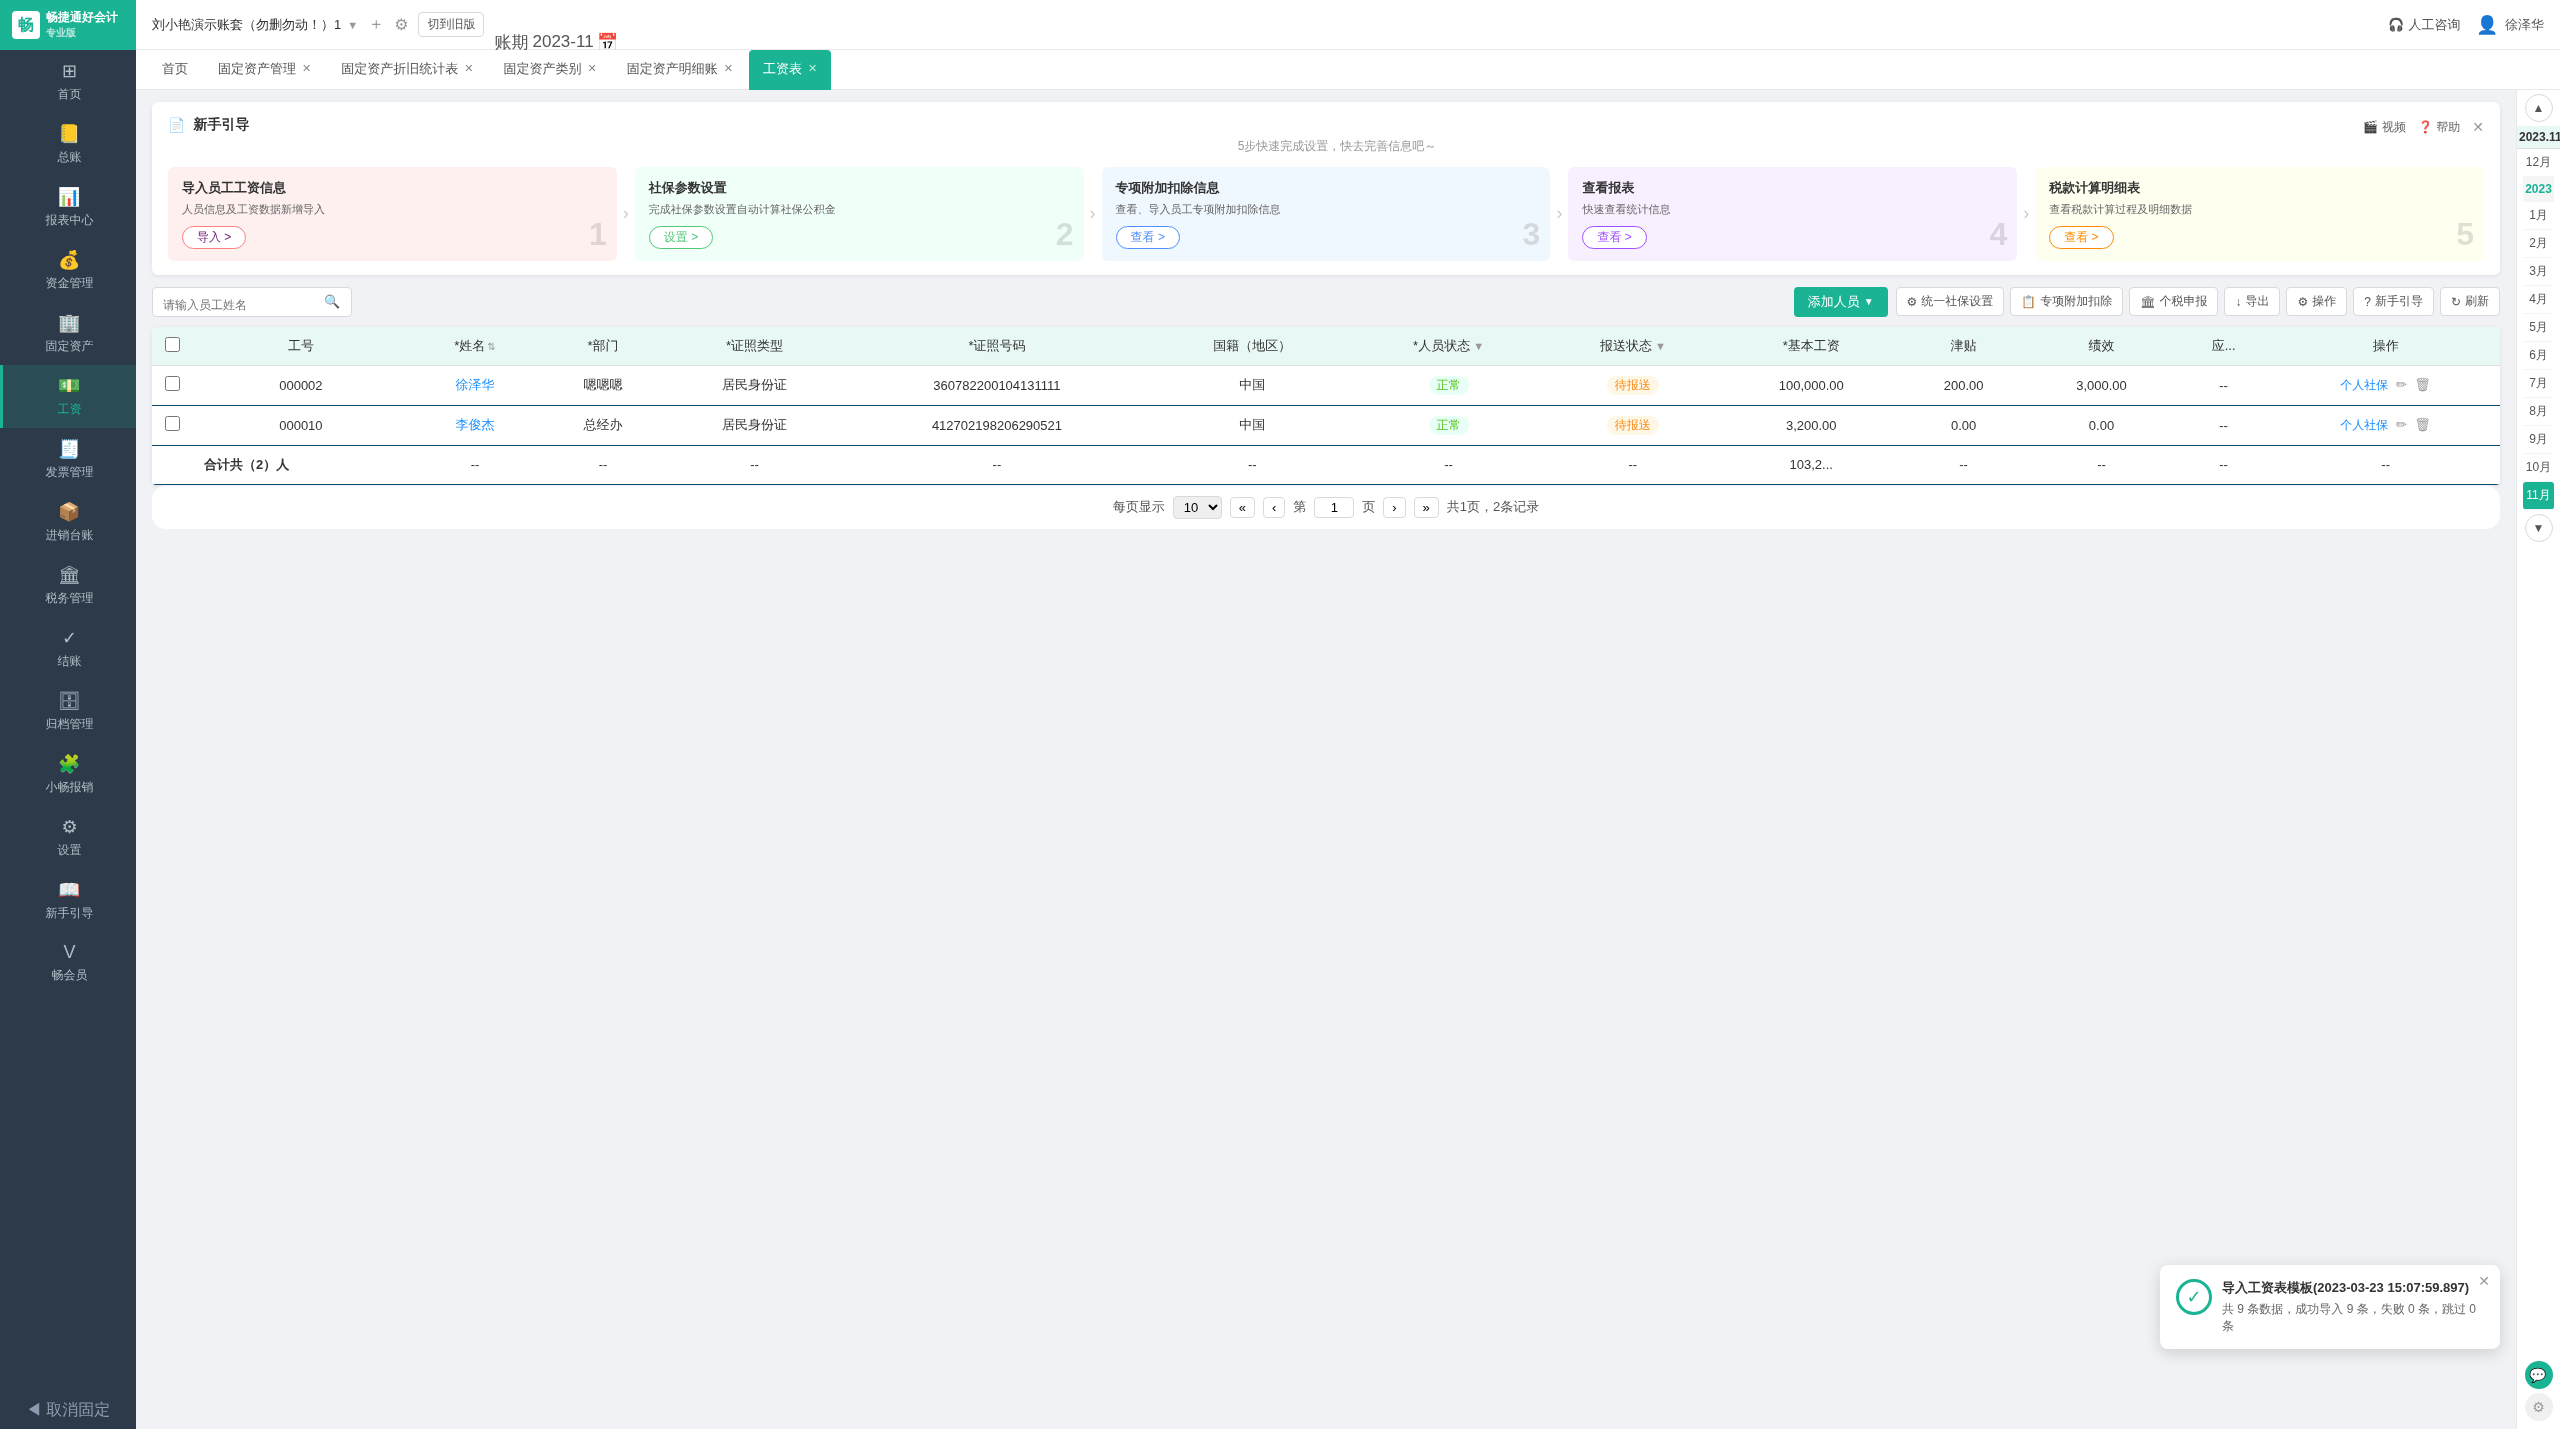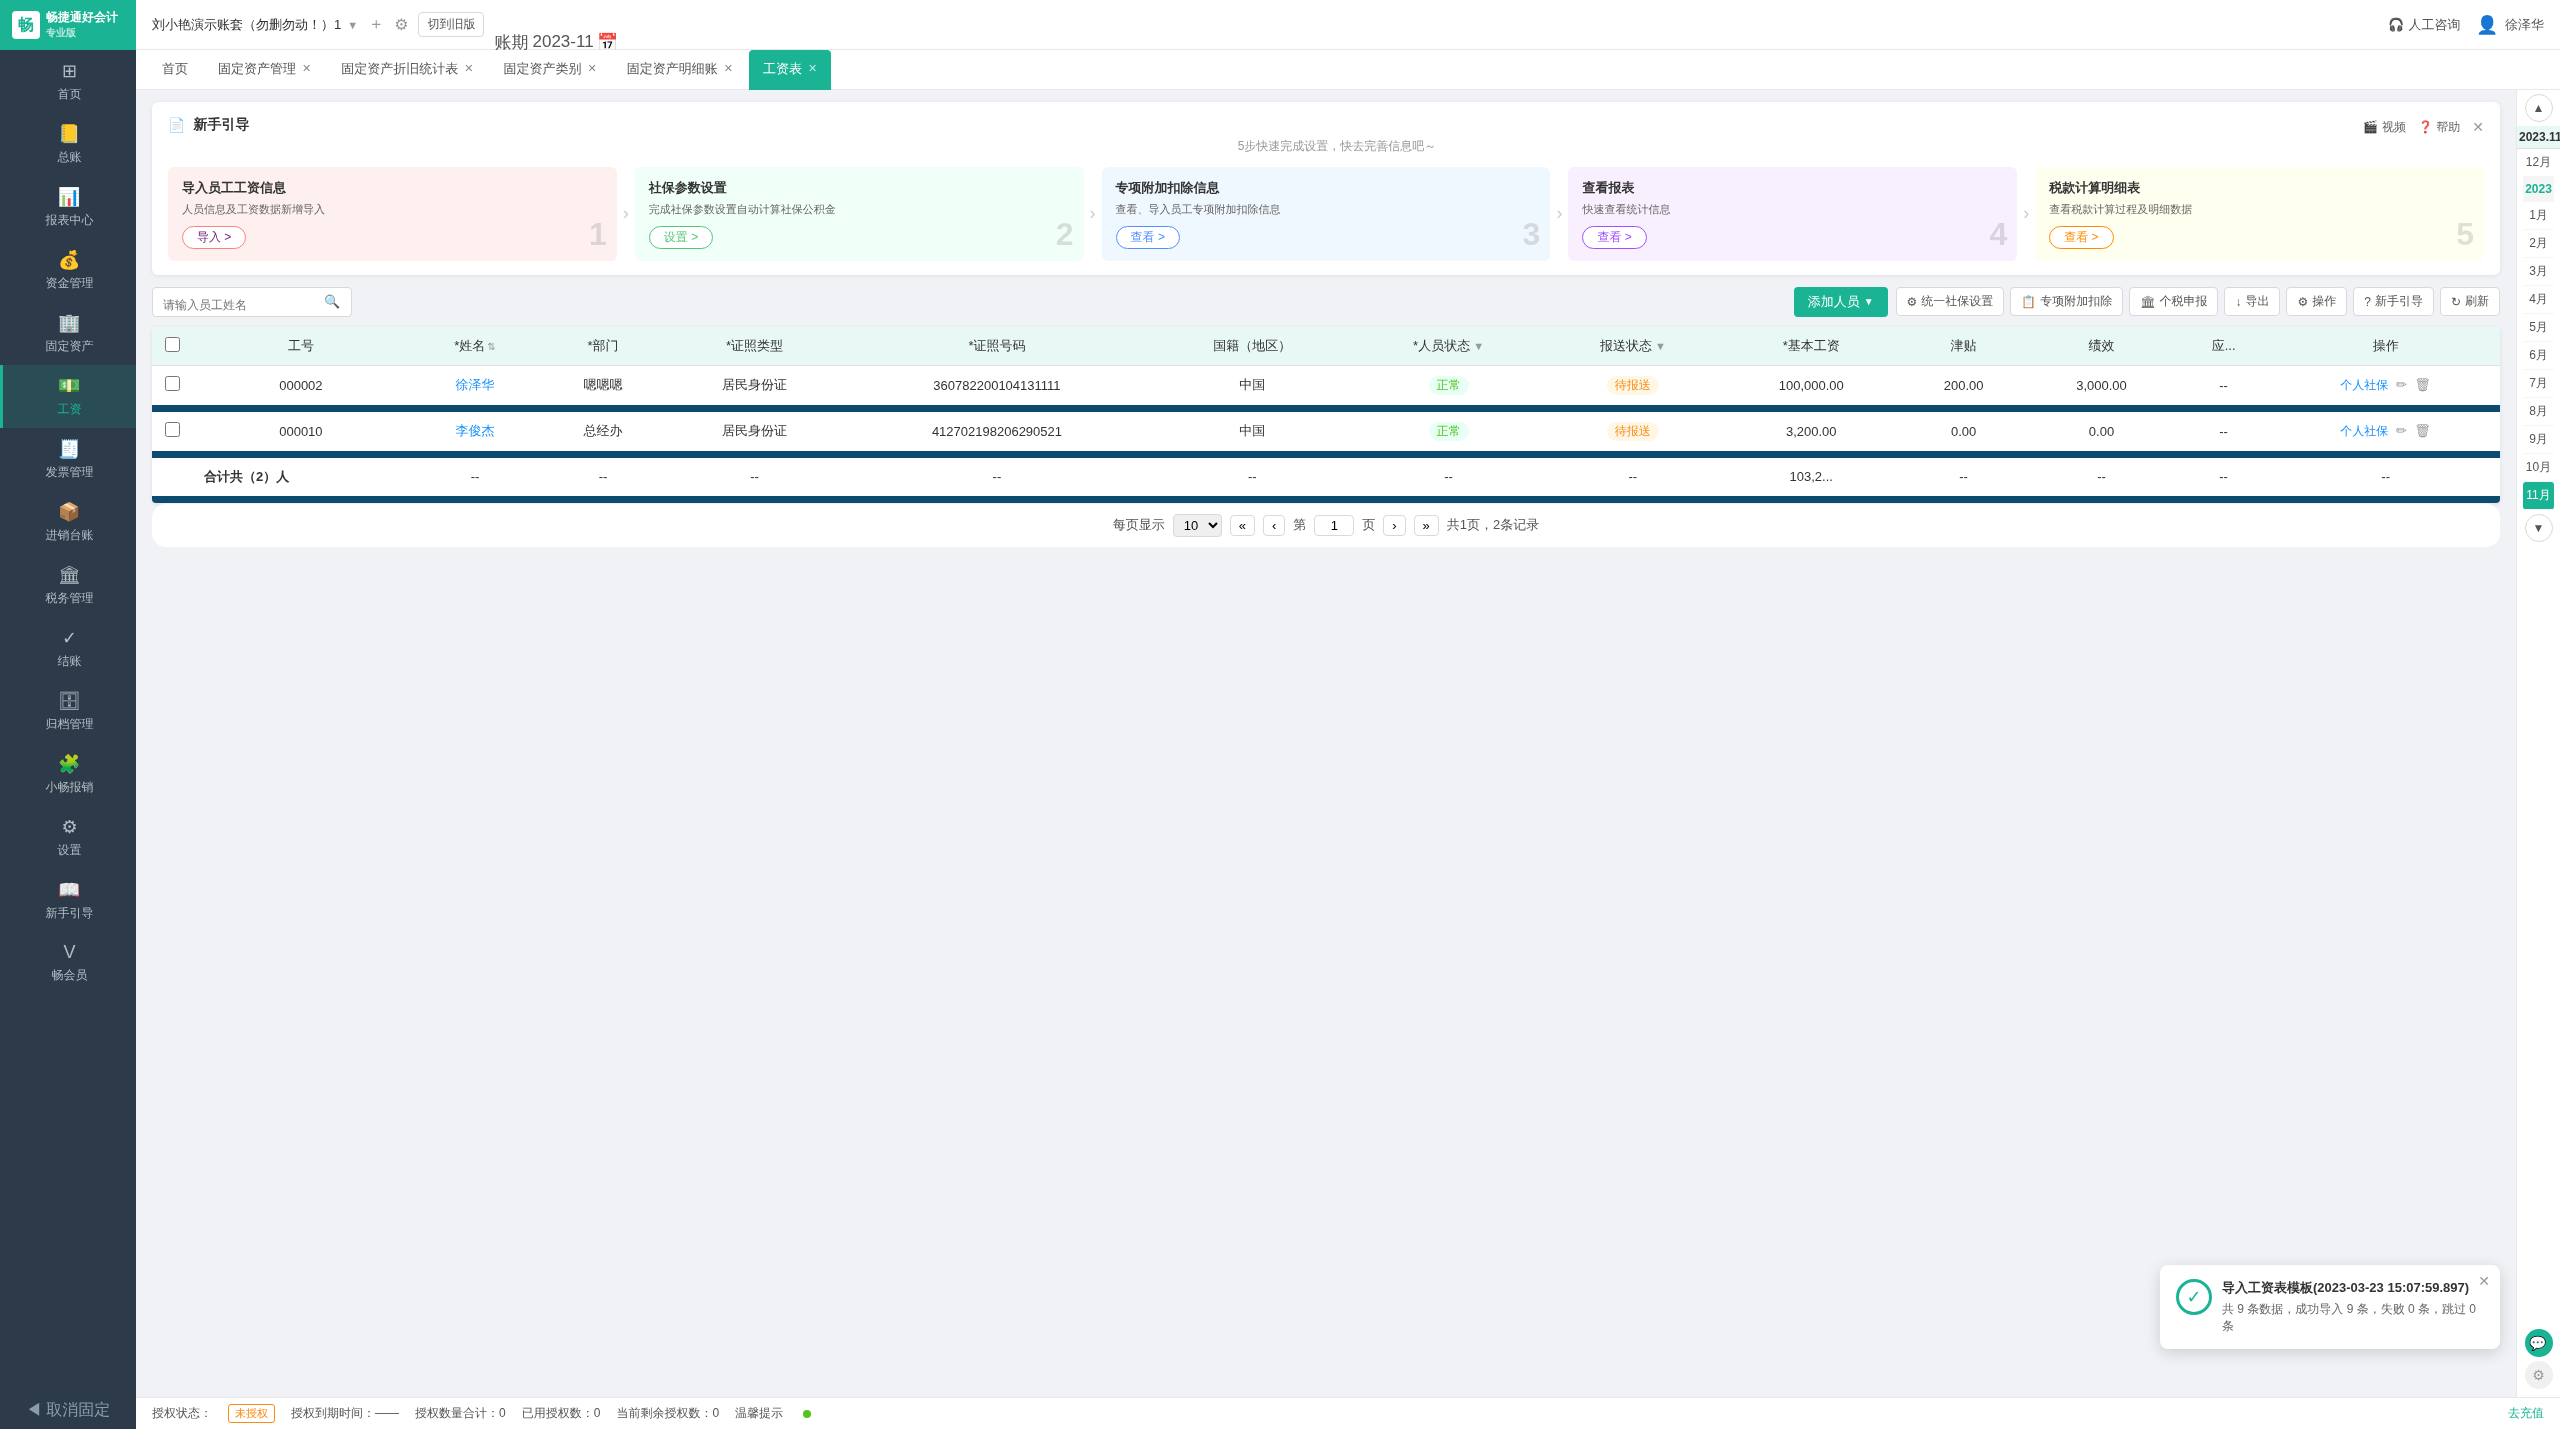--- a/index.html
+++ b/index.html
@@ -309,21 +309,21 @@
       text-align: center;
       font-weight: normal;
       color: #333;
       border-bottom: 1px solid #e0e0e0;
       white-space: nowrap;
       font-weight: 500;
     }
     td {
       padding: 10px 12px;
       text-align: center;
-      border-bottom: 7px solid #0c4a6e;
+      border-bottom: 1px solid #0c4a6e;
       color: #333;
       white-space: nowrap;
     }
     .checkbox-cell { width: 40px; }
     .checkbox { width: 15px; height: 15px; cursor: pointer; }
     .employee-link { color: #1890ff; cursor: pointer; text-decoration: none; }
     .tag-normal {
       display: inline-block;
       padding: 1px 8px;
       background: #e8fff5;
@@ -865,31 +865,20 @@
           <div class="right-panel-month active">11月</div>
         </div>
       <div class="right-panel-nav">▼</div>
       <div style="display:flex;flex-direction:column;gap:4px;margin-top:auto;padding:8px 0;">
         <div style="width:28px;height:28px;background:#1ab394;border-radius:50%;display:flex;align-items:center;justify-content:center;color:white;font-size:14px;cursor:pointer;margin:0 auto;">💬</div>
         <div style="width:28px;height:28px;background:#f0f0f0;border-radius:50%;display:flex;align-items:center;justify-content:center;color:#999;font-size:14px;cursor:pointer;margin:0 auto;">⚙</div>
       </div>
     </div>
   </div>
 
-  <div class="status-bar">
-    <span>授权状态：</span>
-    <span class="status-unauthorized">未授权</span>
-    <span>授权到期时间：——</span>
-    <span>授权数量合计：0</span>
-    <span>已用授权数：0</span>
-    <span>当前剩余授权数：0</span>
-    <span>温馨提示</span>
-    <span class="warning-dot"></span>
-    <a class="recharge-link">去充值</a>
-  </div>
 
 </div>
 
 <div class="toast">
   <div class="toast-close">✕</div>
   <div class="toast-icon">✓</div>
   <div>
     <div class="toast-title">导入工资表模板(2023-03-23 15:07:59.897)</div>
     <div class="toast-desc">共 9 条数据，成功导入 9 条，失败 0 条，跳过 0 条</div>
   </div>

